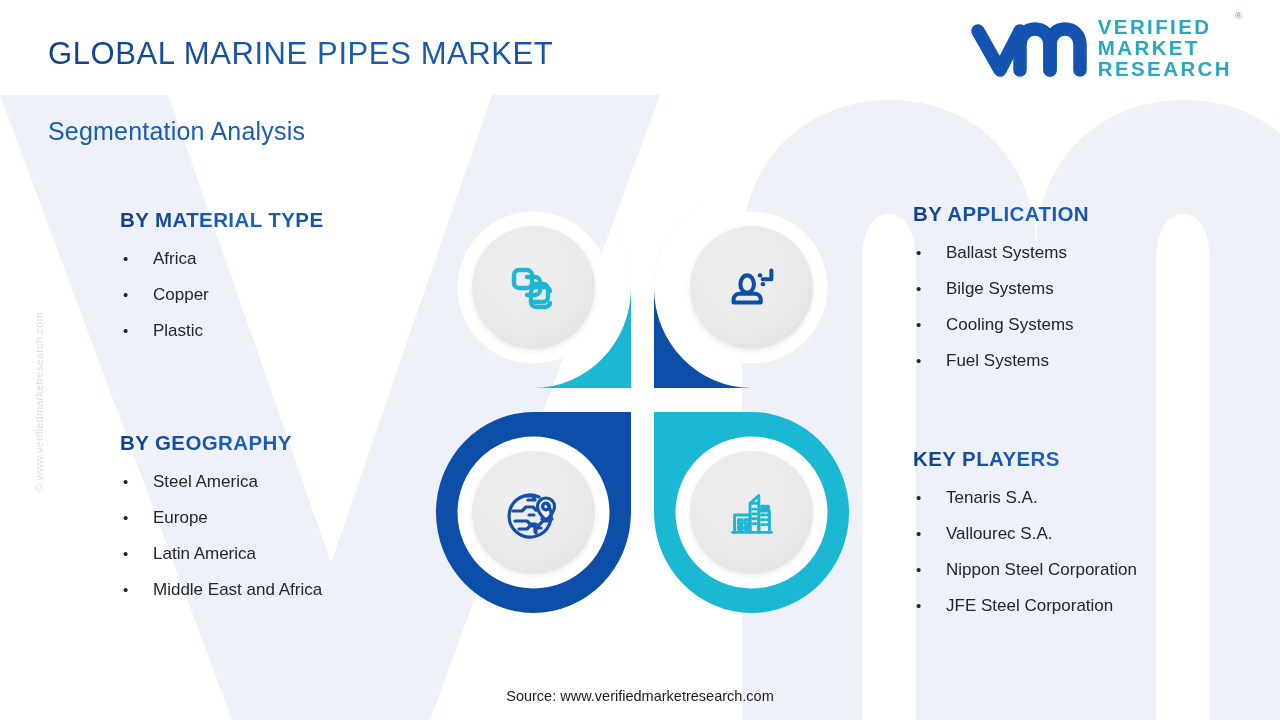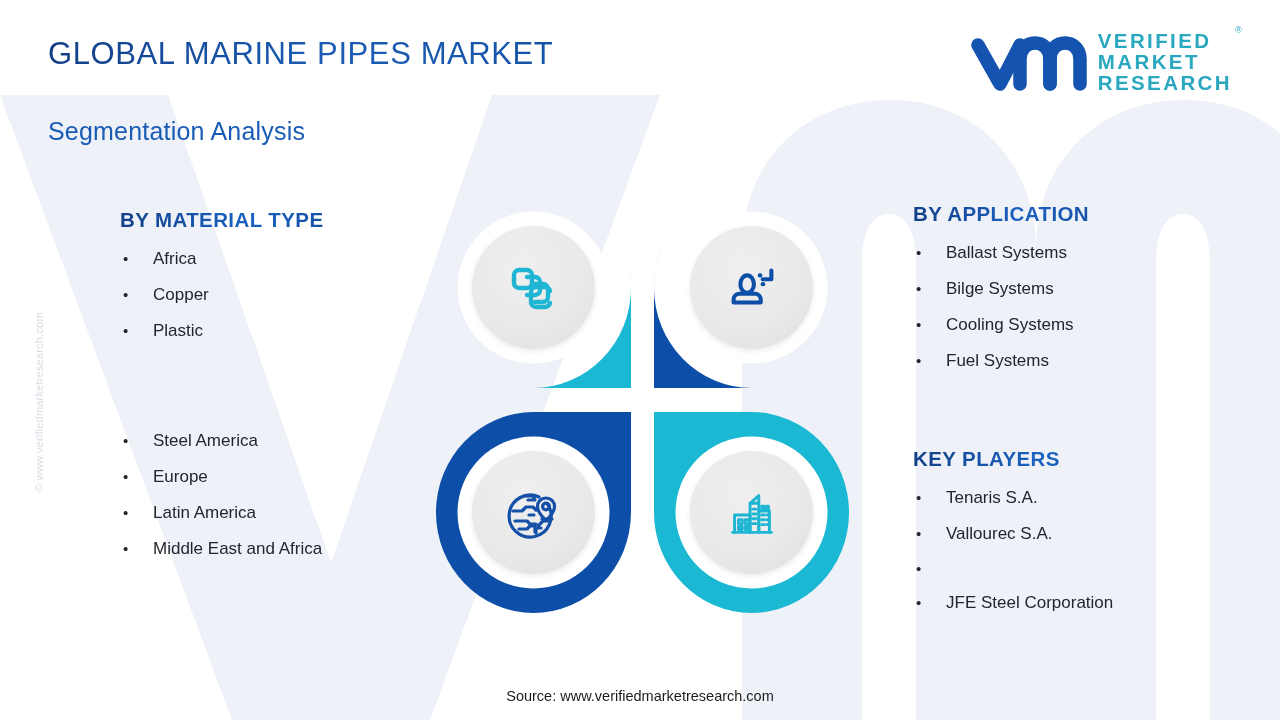--- a/index.html
+++ b/index.html
@@ -63,21 +63,21 @@
     font-size:25px;
     color:#1a5cb5;
     letter-spacing:.2px;
     z-index:5;
     white-space:nowrap;
   }
 
   
   .logo{
     position:absolute;
-    right:48px;top:30px;
+    right:48px;top:16px;
     display:flex;
     align-items:center;
     gap:8px;
     z-index:5;
   }
   .logo-mark{display:block;}
   .logo-text{
     display:flex;
     flex-direction:column;
     line-height:1.03;
@@ -350,20 +350,21 @@
         <span>Copper</span>
       </li>
       <li>
         <span class="dot">•</span>
         <span>Plastic</span>
       </li>
     </ul>
   </div>
 
   <div class="seg seg-geography">
+    <div class="seg-head">BY GEOGRAPHY</div>
     <ul class="seg-list">
       <li>
         <span class="dot">•</span>
         <span>Steel America</span>
       </li>
       <li>
         <span class="dot">•</span>
         <span>Europe</span>
       </li>
       <li>
@@ -405,20 +406,21 @@
       <li>
         <span class="dot">•</span>
         <span>Tenaris S.A.</span>
       </li>
       <li>
         <span class="dot">•</span>
         <span>Vallourec S.A.</span>
       </li>
       <li>
         <span class="dot">•</span>
+        <span>Nippon Steel Corporation</span>
       </li>
       <li>
         <span class="dot">•</span>
         <span>JFE Steel Corporation</span>
       </li>
     </ul>
   </div>
 
   <div class="source">Source: www.verifiedmarketresearch.com</div>
 

